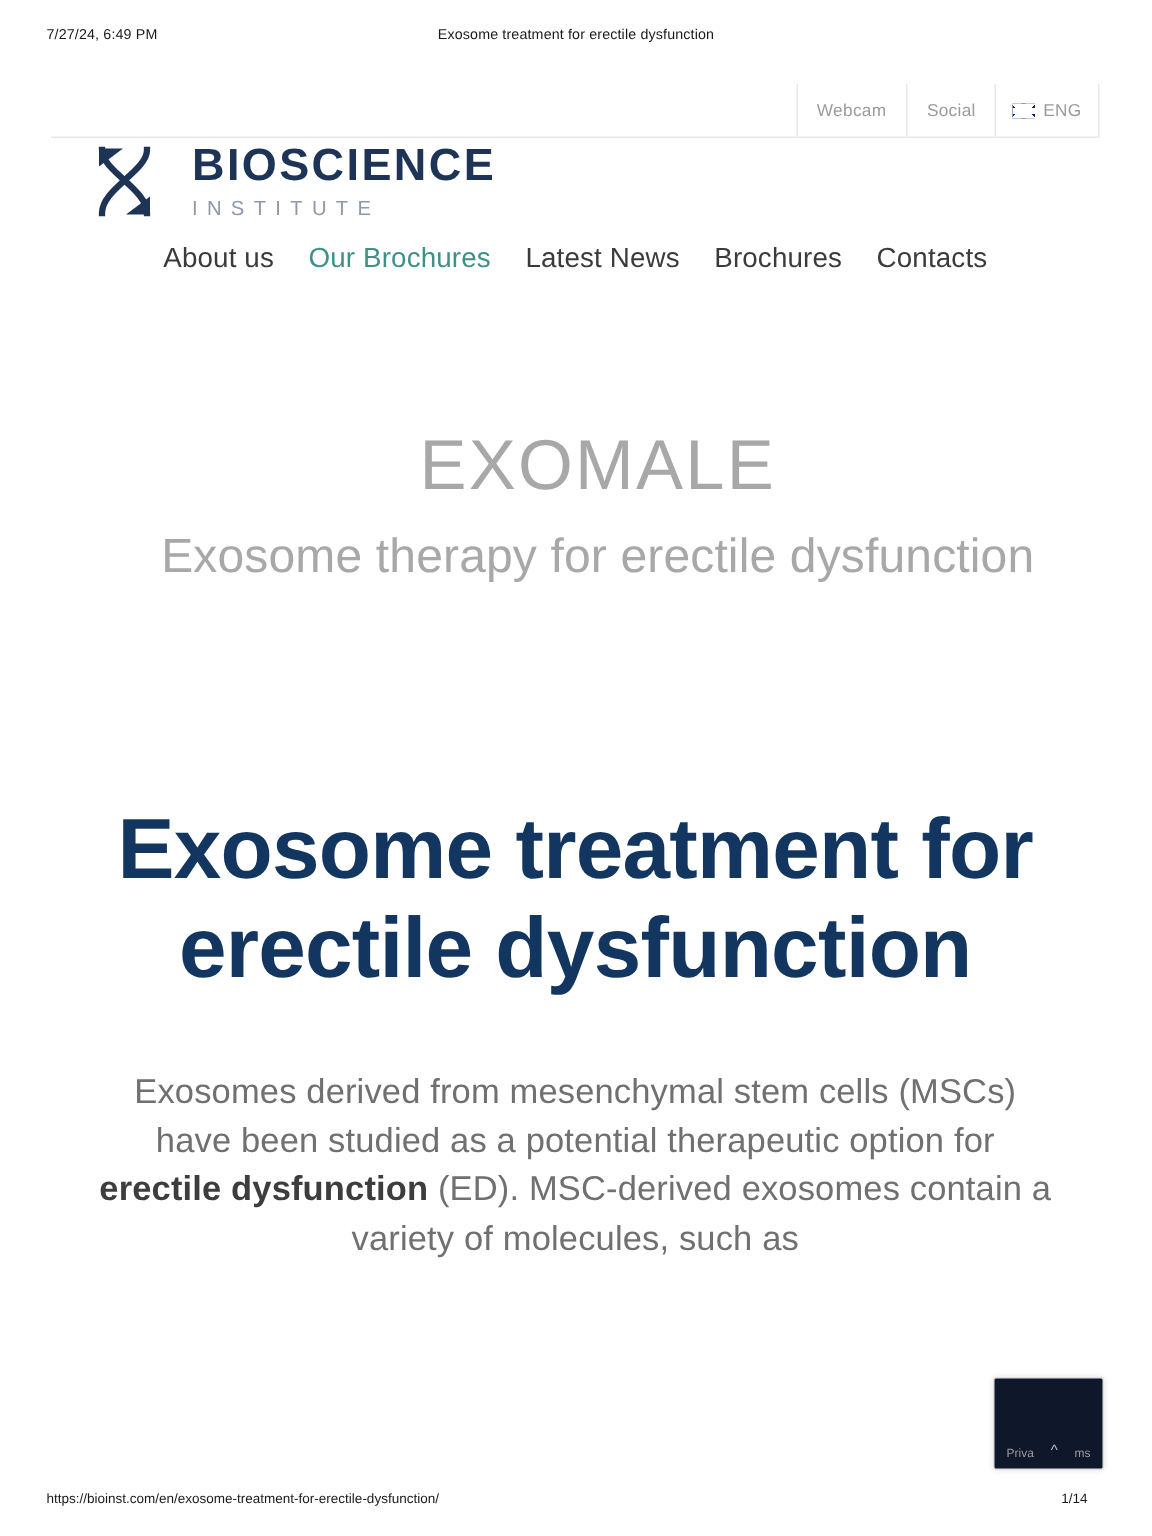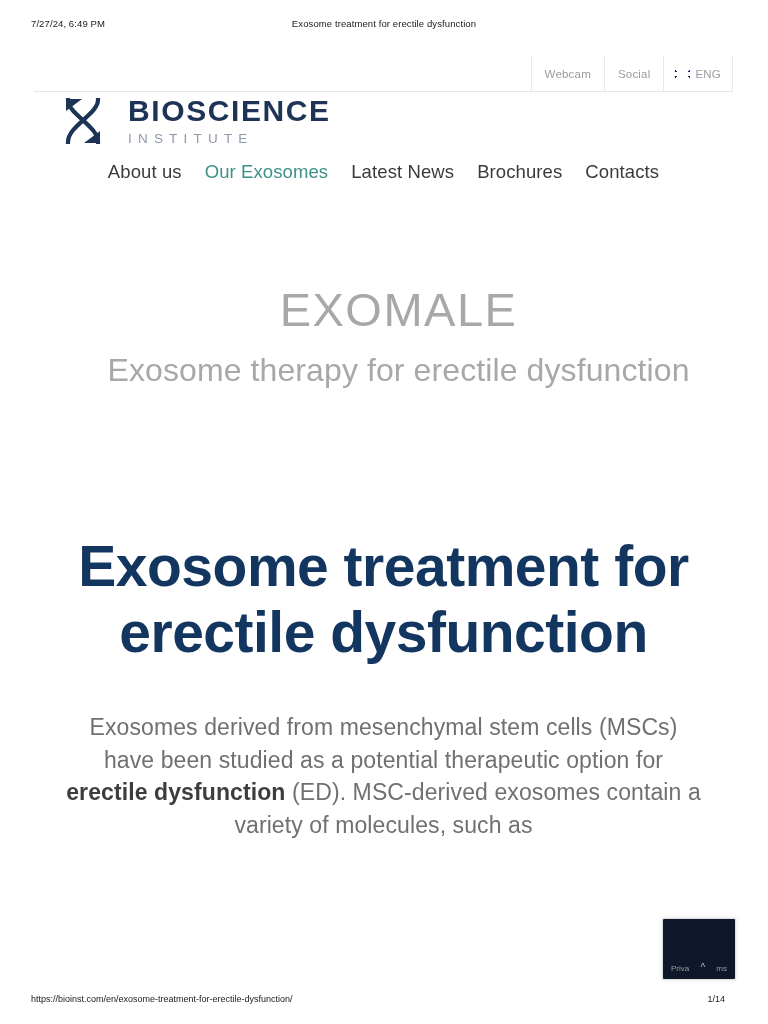--- a/index.html
+++ b/index.html
@@ -284,21 +284,21 @@
       </svg>
     </span>
     <span class="brand-text">
       <span class="brand-name">BIOSCIENCE</span>
       <span class="brand-sub">INSTITUTE</span>
     </span>
   </div>
 
   <nav class="main-nav">
     <span class="nav-item">About us</span>
-    <span class="nav-item active">Our Exosomes</span>
+    <span class="nav-item active">Our Brochures</span>
     <span class="nav-item">Latest News</span>
     <span class="nav-item">Brochures</span>
     <span class="nav-item">Contacts</span>
   </nav>
 
   <div class="hero">
     <h1 class="hero-title">EXOMALE</h1>
     <p class="hero-subtitle">Exosome therapy for erectile dysfunction</p>
   </div>
 

